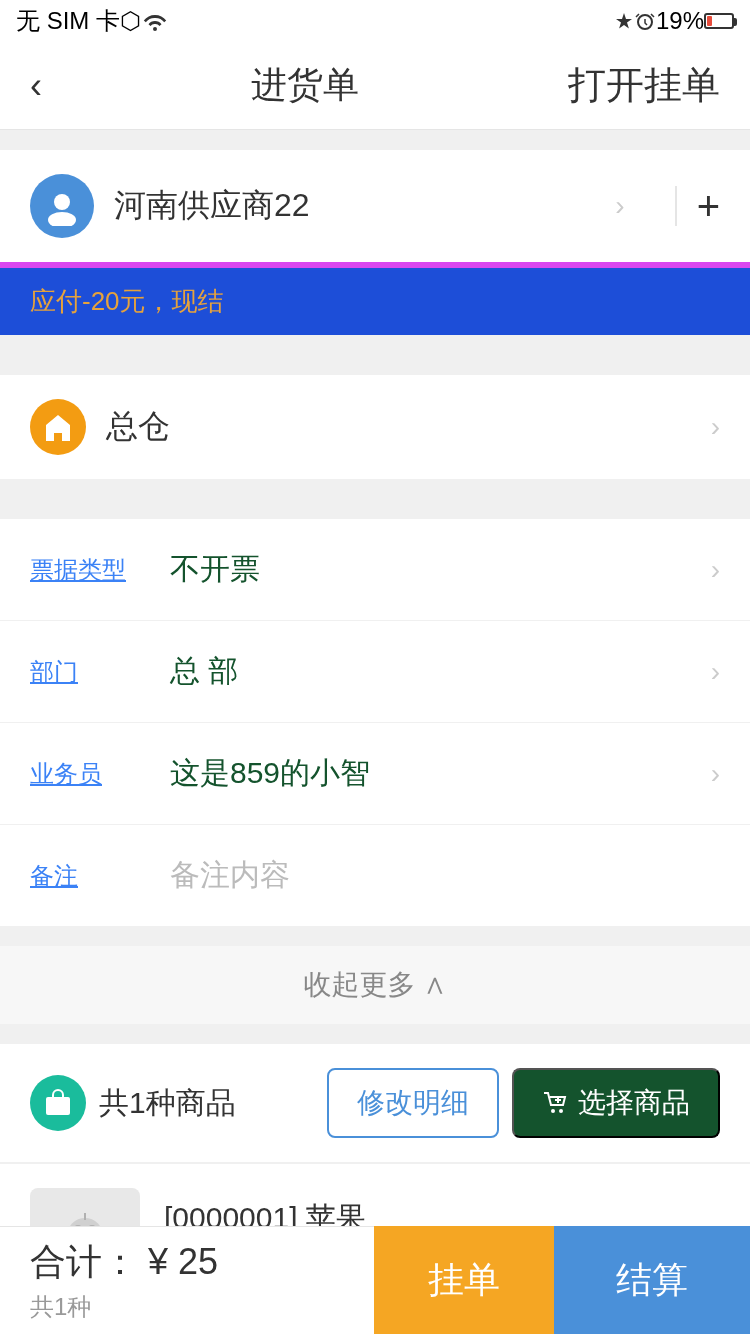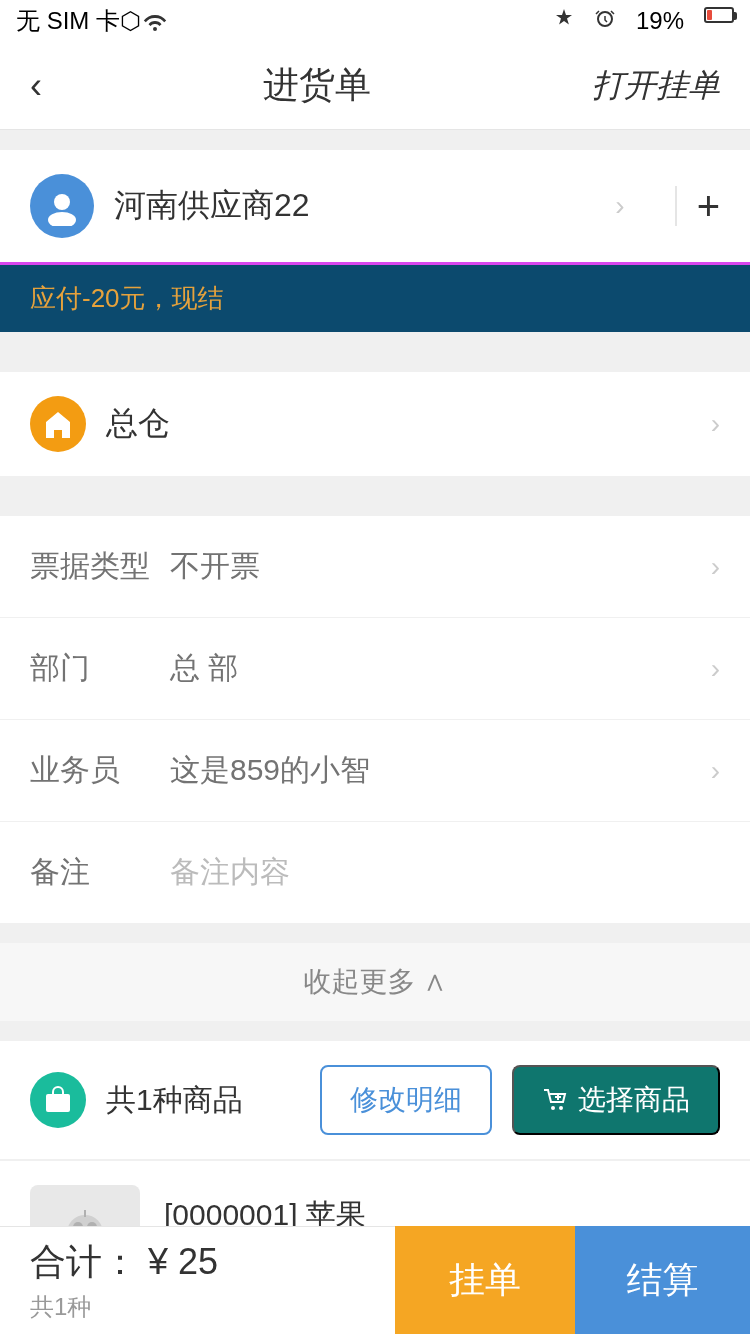--- a/index.html
+++ b/index.html
@@ -19,21 +19,21 @@
       height: 42px;
       display: flex;
       align-items: center;
       justify-content: space-between;
       padding: 0 16px;
       font-size: 24px;
       color: #000;
     }
     .status-left { display: flex; align-items: center; }
     .status-center { font-size: 30px; font-weight: 500; }
-    .status-right { display: flex; gap: 20px; font-size: 24px; }
+    .status-right { display: flex; align-items: center; gap: 0; font-size: 24px; }
 
     
     .nav-bar {
       background: #fff;
       height: 88px;
       display: flex;
       align-items: center;
       justify-content: space-between;
       padding: 0 30px;
       border-bottom: 1px solid #e5e5e5;
@@ -42,23 +42,22 @@
       font-size: 36px;
       font-weight: 500;
       color: #333;
     }
     .nav-back {
       font-size: 36px;
       color: #333;
       cursor: pointer;
     }
     .nav-right {
-      font-size: 32px;
-      color: #333;
-      font-style: italic;
+      font-size: 38px;
+      color: #333;
     }
 
     
     .section-gap {
       height: 20px;
       background: #f0f0f0;
     }
 
     
     .card {
@@ -103,25 +102,25 @@
     }
     .supplier-divider {
       width: 2px;
       height: 40px;
       background: #e5e5e5;
       margin: 0 20px;
     }
 
     
     .notice-bar {
-      background: #0c4a6e;
+      background: #1d4ed8;
       padding: 16px 30px;
       font-size: 26px;
       color: #e6a23c;
-      border-top: 3px solid #d946ef;
+      border-top: 6px solid #d946ef;
     }
 
     
     .warehouse-row {
       background: #fff;
       display: flex;
       align-items: center;
       padding: 24px 30px;
       margin-top: 20px;
     }
@@ -153,29 +152,30 @@
     }
     .form-row {
       display: flex;
       align-items: center;
       padding: 30px 30px;
       border-bottom: 1px solid #f0f0f0;
       min-height: 88px;
     }
     .form-row:last-child { border-bottom: none; }
     .form-label {
-      font-size: 30px;
-      color: #737373;
+      font-size: 24px;
+      color: #3b82f6;
       width: 140px;
       flex-shrink: 0;
+      text-decoration: underline;
     }
     .form-value {
       flex: 1;
       font-size: 30px;
-      color: #737373;
+      color: #14532d;
     }
     .form-placeholder {
       color: #bbb;
     }
 
     
     .collapse-bar {
       background: #f7f7f7;
       text-align: center;
       padding: 20px;
@@ -183,21 +183,21 @@
       color: #888;
       margin-top: 20px;
     }
 
     
     .product-header {
       background: #fff;
       display: flex;
       align-items: center;
       padding: 24px 30px;
-      gap: 20px;
+      gap: 13px;
       margin-top: 20px;
     }
     .product-icon-wrap {
       width: 56px;
       height: 56px;
       border-radius: 50%;
       background: #1abc9c;
       display: flex;
       align-items: center;
       justify-content: center;
@@ -210,21 +210,21 @@
     .btn-outline {
       border: 2px solid #4a90d9;
       background: #fff;
       color: #4a90d9;
       font-size: 28px;
       padding: 14px 28px;
       border-radius: 8px;
       cursor: pointer;
     }
     .btn-primary {
-      background: #0f766e;
+      background: #14532d;
       color: #fff;
       font-size: 28px;
       padding: 14px 28px;
       border-radius: 8px;
       cursor: pointer;
       display: flex;
       align-items: center;
       gap: 8px;
     }
 
@@ -295,21 +295,21 @@
       display: flex;
       align-items: center;
       justify-content: center;
       cursor: pointer;
       margin-right: 0;
     }
     .btn-checkout {
       background: #4a90d9;
       color: #fff;
       font-size: 36px;
-      width: 175px;
+      width: 196px;
       height: 108px;
       display: flex;
       align-items: center;
       justify-content: center;
       cursor: pointer;
     }
     .bottom-actions {
       display: flex;
       position: fixed;
       bottom: 0;

